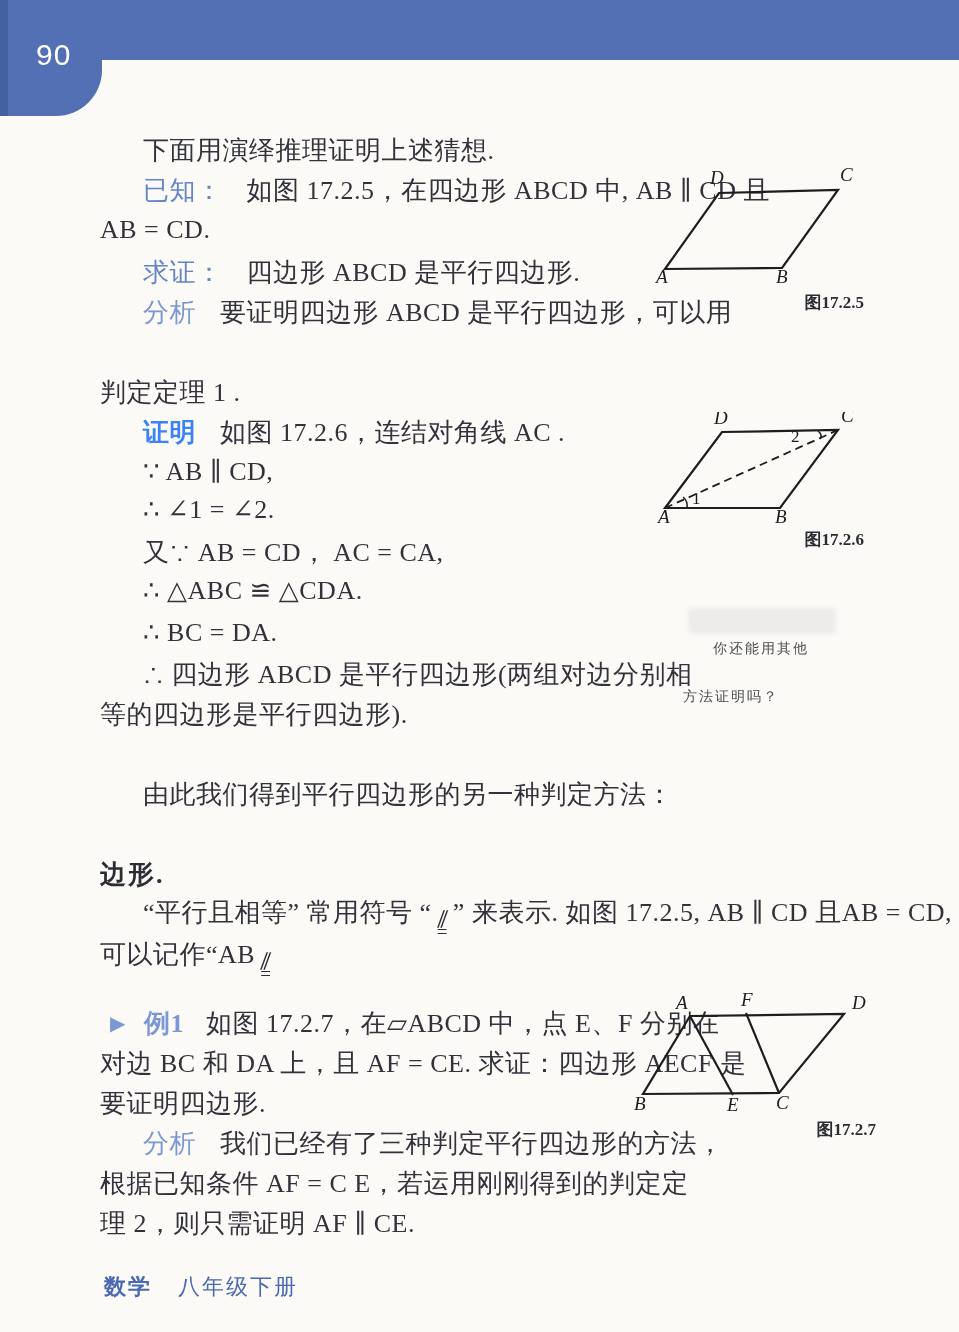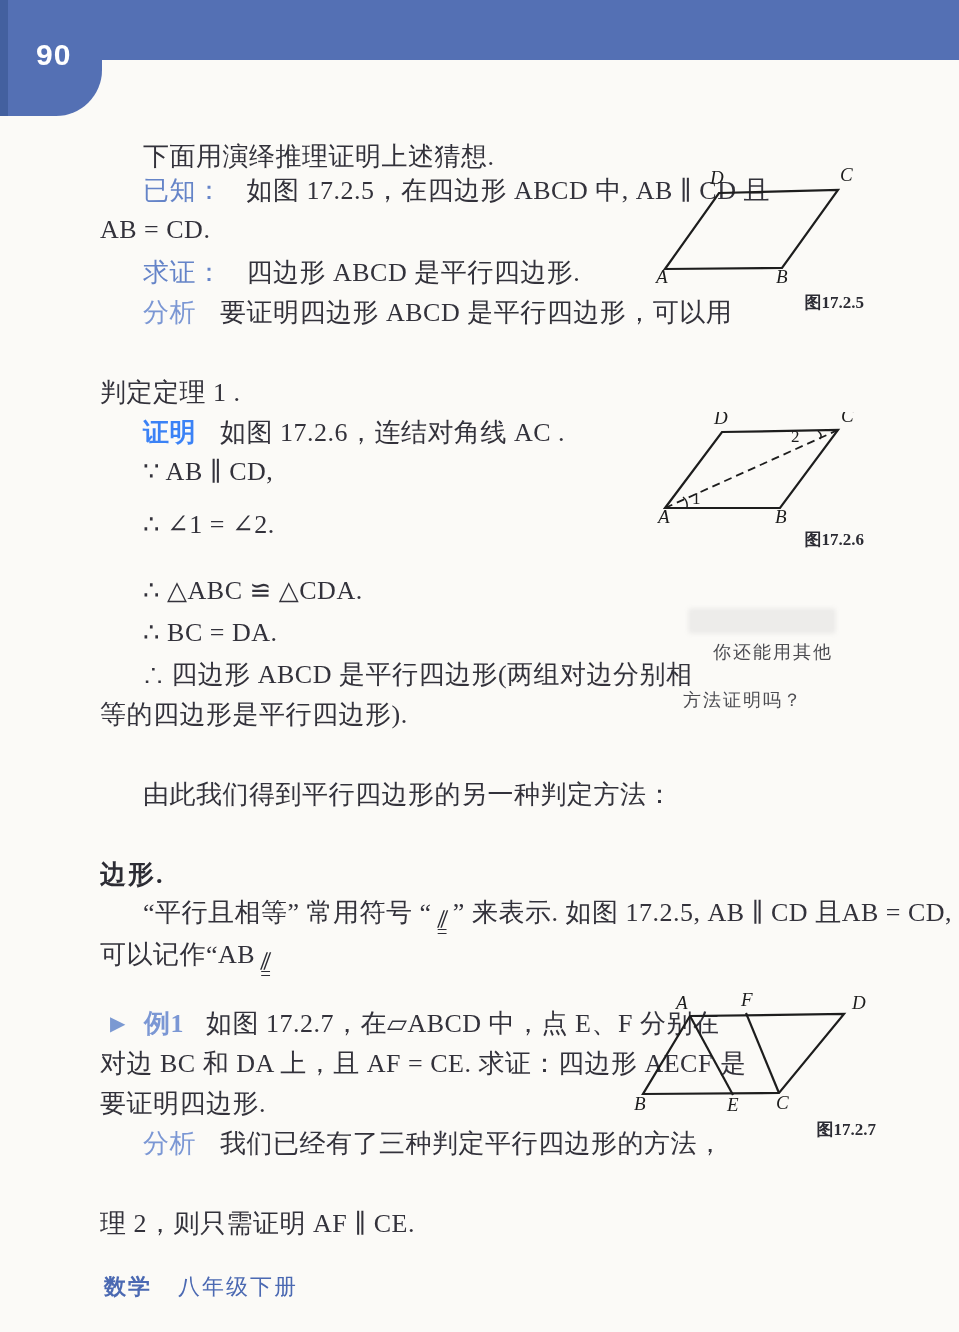--- a/index.html
+++ b/index.html
@@ -5,70 +5,71 @@
   html,body{margin:0;padding:0;}
   .page{
     position:relative; width:959px; height:1332px; overflow:hidden;
     background:#fbfaf7;
     font-family:"Liberation Serif","DejaVu Serif",serif;
   }
   
   .hdr-band{position:absolute;left:0;top:0;width:959px;height:60px;background:#5470b4;}
   .hdr-tab{position:absolute;left:0;top:0;width:102px;height:116px;background:#5470b4;border-bottom-right-radius:46px;}
   .hdr-strip{position:absolute;left:0;top:0;width:8px;height:116px;background:#43609f;}
-  .pagenum{position:absolute;left:36px;top:38px;color:#ffffff;font-family:"Liberation Sans",sans-serif;font-weight:bold;font-size:30px;letter-spacing:1px;}
+  .pagenum{position:absolute;left:36px;top:38px;color:#ffffff;font-family:"Liberation Sans",sans-serif;font-weight:normal;font-size:30px;letter-spacing:1px;}
   
   .line{position:absolute;left:100px;white-space:nowrap;font-size:26px;color:#33323b;letter-spacing:0.5px;}
   .ind{left:143px;}
   .lbl{color:#6584c8;margin-right:24px;}
   .lbl-light{color:#7b97d4;margin-right:24px;}
   .lbl-bold{color:#3b82f6;font-weight:bold;margin-right:24px;}
   .bold{font-weight:bold;color:#2c2c34;letter-spacing:2px;}
   .marker{color:#7b99d2;font-size:20px;margin-right:18px;vertical-align:2px;}
   .exlabel{color:#7b97d4;font-weight:bold;margin-right:22px;}
   
   .peq{display:inline-flex;flex-direction:column;align-items:center;vertical-align:-5px;line-height:1;margin:0 5px;color:#2c2c34;}
   .peq .t{font-size:19px;line-height:0.75;transform:skewX(-20deg);}
   .peq .b{font-size:19px;line-height:0.55;}
   
   .fig{position:absolute;}
   .caption{position:absolute;text-align:right;font-weight:bold;font-size:17px;color:#2c2c34;}
   .fig text{font-family:"Liberation Serif","DejaVu Serif",serif;font-style:italic;font-size:19px;fill:#1c1c1c;}
   .fig text.num{font-style:normal;font-size:17px;}
   
-  .sidenote{position:absolute;font-family:"Liberation Sans","DejaVu Sans",sans-serif;font-size:18px;color:#4b4b50;letter-spacing:2px;}
+  .sidenote{position:absolute;font-family:"Liberation Sans","DejaVu Sans",sans-serif;font-size:14px;color:#4b4b50;letter-spacing:2px;}
   .ghost{position:absolute;left:688px;top:608px;width:148px;height:26px;background:rgba(120,120,125,0.10);filter:blur(2px);border-radius:4px;}
   
   .footer{position:absolute;left:104px;top:1272px;font-family:"Liberation Sans","DejaVu Sans",sans-serif;font-size:22px;color:#4b69b2;letter-spacing:2px;}
   .footer .subject{font-weight:bold;margin-right:26px;text-align:right;}
 </style>
 </head>
 <body>
 
 <div class="page">
 
   <div class="hdr-band"></div>
   <div class="hdr-tab"></div>
   <div class="hdr-strip"></div>
   <div class="pagenum">90</div>
 
-  <div class="line ind" style="top:139px"><span>下面用演绎推理证明上述猜想.</span></div>
+  <div class="line ind" style="top:133px"><span>下面用演绎推理证明上述猜想.</span></div>
 
   <div class="line ind" style="top:173px"><span class="lbl">已知：</span><span>如图 17.2.5，在四边形 ABCD 中, AB ∥ CD 且</span></div>
   <div class="line" style="top:215px"><span>AB = CD.</span></div>
 
   <div class="line ind" style="top:255px"><span class="lbl">求证：</span><span>四边形 ABCD 是平行四边形.</span></div>
 
   <div class="line ind" style="top:295px"><span class="lbl-light">分析</span><span>要证明四边形 ABCD 是平行四边形，可以用</span></div>
   <div class="line" style="top:375px"><span>判定定理 1 .</span></div>
 
   <div class="line ind" style="top:415px"><span class="lbl-bold">证明</span><span>如图 17.2.6，连结对角线 AC .</span></div>
 
   <div class="line ind" style="top:456px"><span>∵  AB ∥ CD,</span></div>
-  <div class="line ind" style="top:509px"><span>∴  ∠1 = ∠2.</span></div>
+  <div class="line ind" style="top:494px"><span>∴  ∠1 = ∠2.</span></div>
+  <div class="line ind" style="top:535px"><span>又∵  AB = CD，  AC = CA,</span></div>
   <div class="line ind" style="top:575px"><span>∴  △ABC ≌ △CDA.</span></div>
   <div class="line ind" style="top:617px"><span>∴  BC = DA.</span></div>
   <div class="line ind" style="top:657px"><span>∴  四边形 ABCD 是平行四边形(两组对边分别相</span></div>
   <div class="line" style="top:697px"><span>等的四边形是平行四边形).</span></div>
 
   <div class="line ind" style="top:777px"><span>由此我们得到平行四边形的另一种判定方法：</span></div>
   <div class="line bold" style="top:857px"><span>边形.</span></div>
 
   <div class="line ind" style="top:895px"><span>“平行且相等” 常用符号 “</span><span class="peq">
         <span class="t">∥</span>
@@ -78,20 +79,21 @@
   <div class="line" style="top:937px"><span>可以记作“AB</span><span class="peq">
         <span class="t">∥</span>
         <span class="b">=</span>
       </span></div>
 
   <div class="line" style="top:1006px;left:110px"><span class="marker">▶</span><span class="exlabel">例1</span><span>如图 17.2.7，在▱ABCD 中，点 E、F 分别在</span></div>
   <div class="line" style="top:1046px"><span>对边 BC 和 DA 上，且 AF = CE.  求证：四边形 AECF 是</span></div>
   <div class="line" style="top:1086px"><span>要证明四边形.</span></div>
 
   <div class="line ind" style="top:1126px"><span class="lbl-light">分析</span><span>我们已经有了三种判定平行四边形的方法，</span></div>
+  <div class="line" style="top:1166px"><span>根据已知条件 AF = C E，若运用刚刚得到的判定定</span></div>
   <div class="line" style="top:1206px"><span>理 2，则只需证明 AF ∥ CE.</span></div>
 
   <svg class="fig" style="left:628px;top:168px" width="236" height="116">
     <polygon points="91,25 210,22 154,100 37,101" fill="none" stroke="#1d1d1d" stroke-width="2.2"></polygon>
     <text x="82" y="16">D</text>
     <text x="212" y="13">C</text>
     <text x="28" y="115">A</text>
     <text x="148" y="115">B</text>
   </svg>
   <div class="caption" style="left:628px;top:291px;width:236px">图17.2.5</div>

